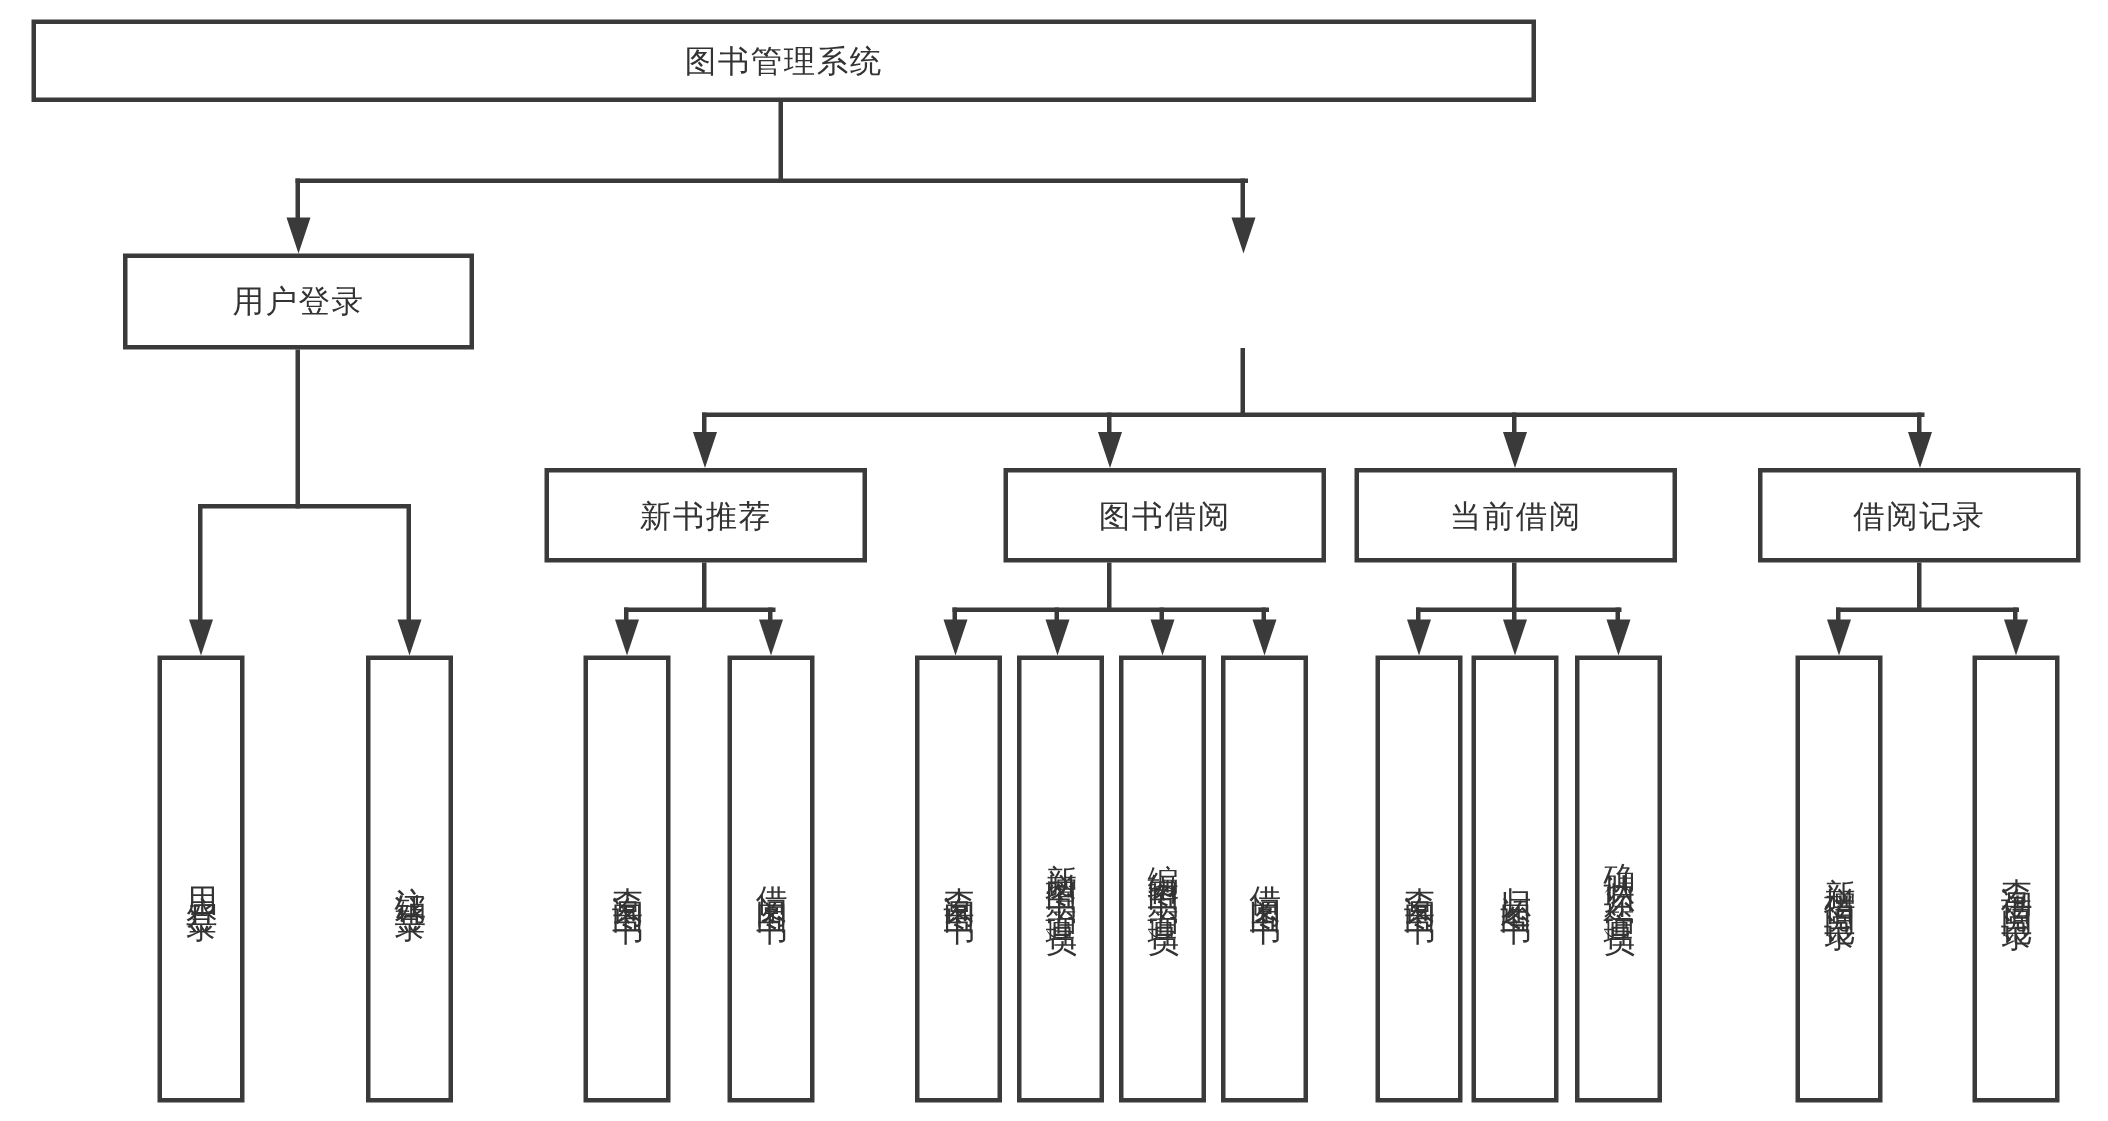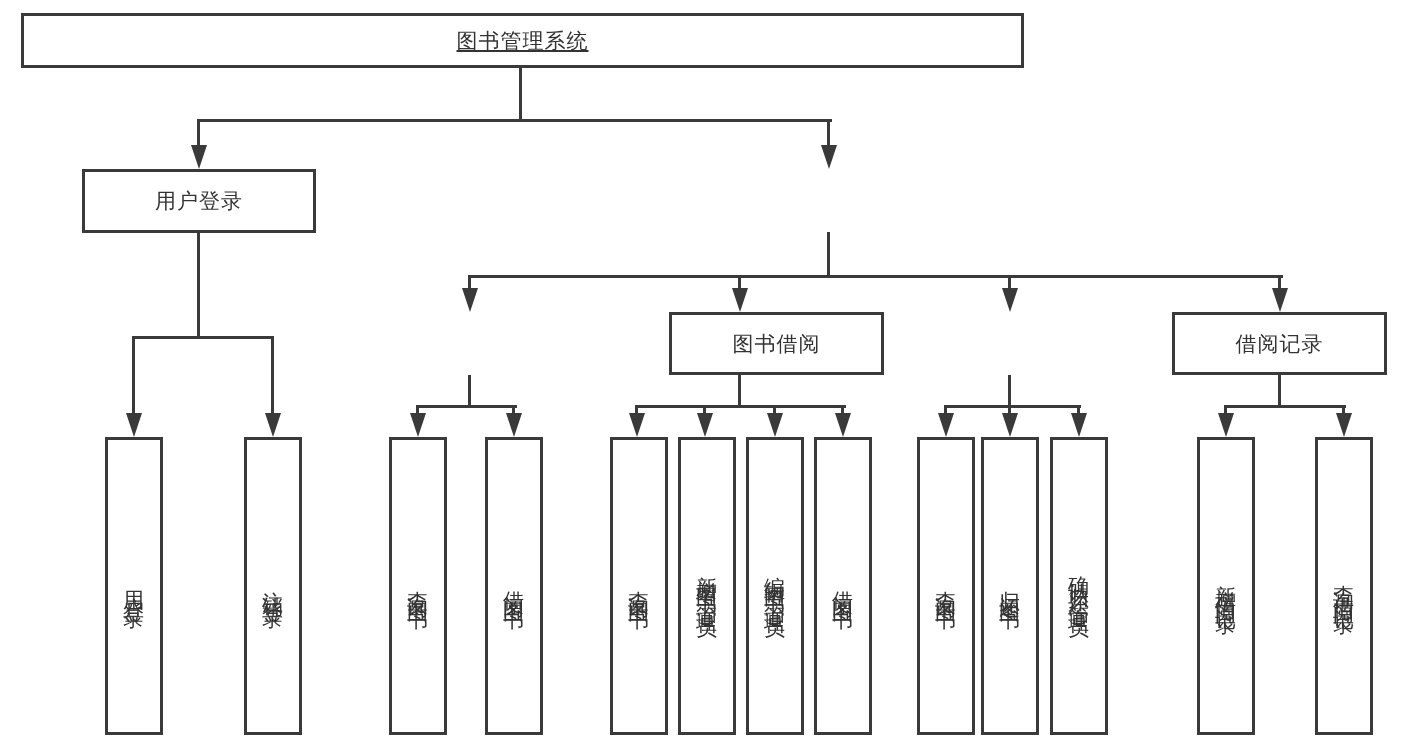--- a/index.html
+++ b/index.html
@@ -54,34 +54,40 @@
     white-space:nowrap;
     z-index:5;
     text-shadow:-1px -1px 0 rgba(255,255,255,.85),1px 1px 0 rgba(255,255,255,.85),1px -1px 0 rgba(255,255,255,.85),-1px 1px 0 rgba(255,255,255,.85);
   }
 </style>
 </head>
 <body>
 
 <div class="stage">
 
-  <div class="box" style="left:21px;top:13px;width:1003px;height:55px;text-decoration:underline;">
+  <div class="box" style="left:21px;top:13px;width:1003px;height:55px;">
     <span class="hlabel">图书管理系统</span>
   </div>
 
   <div class="box" style="left:82px;top:169px;width:234px;height:64px;">
     <span class="hlabel">用户登录</span>
   </div>
 
 
+  <div class="box" style="left:363px;top:312px;width:215px;height:63px;">
+    <span class="hlabel">新书推荐</span>
+  </div>
 
   <div class="box" style="left:633px;top:312px;width:215px;height:63px;margin-left:36px;">
     <span class="hlabel">图书借阅</span>
   </div>
 
+  <div class="box" style="left:903px;top:312px;width:215px;height:63px;">
+    <span class="hlabel">当前借阅</span>
+  </div>
 
   <div class="box" style="left:1172px;top:312px;width:215px;height:63px;font-family:Liberation Serif, serif;">
     <span class="hlabel">借阅记录</span>
   </div>
 
   <div class="box vbox" style="left:105px;">
     <span class="vlabel">用户登录</span>
   </div>
   <div class="box vbox" style="left:244px;">
     <span class="vlabel">注销登录</span>

